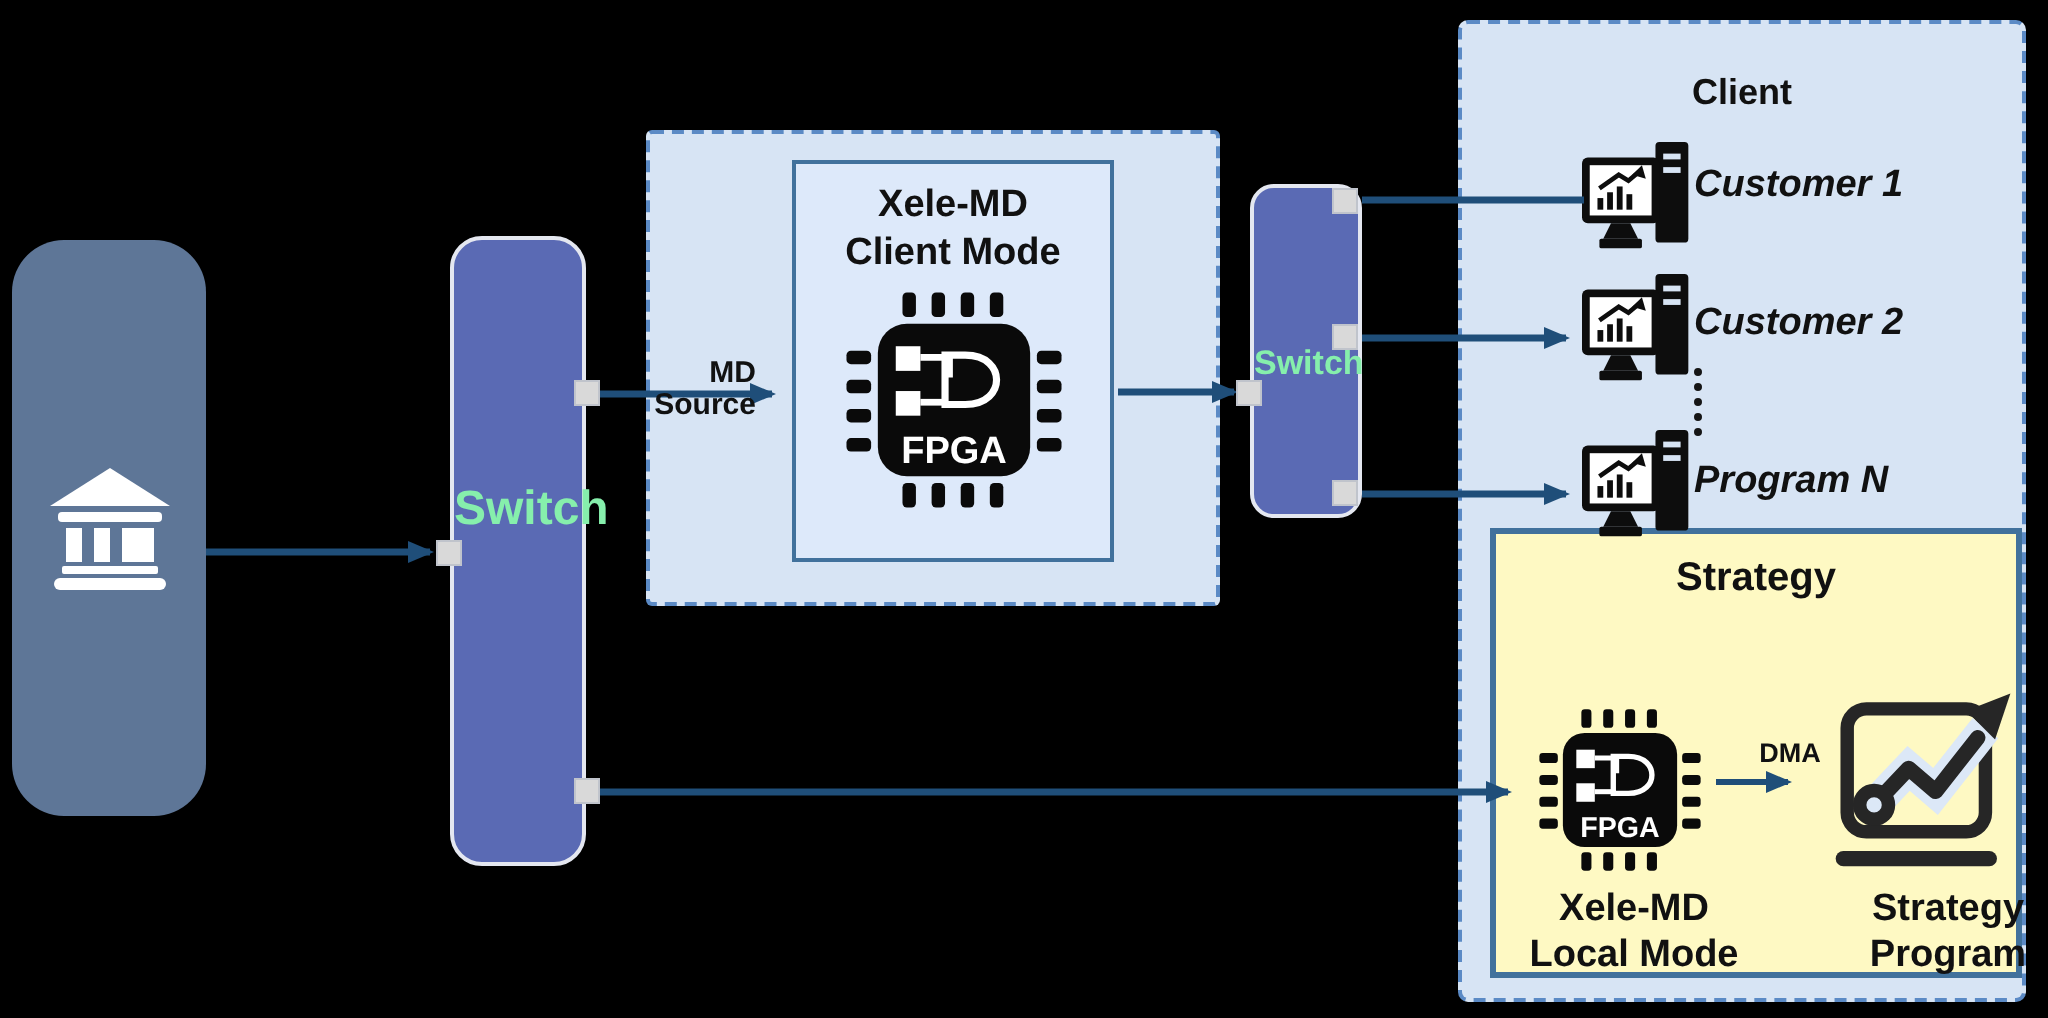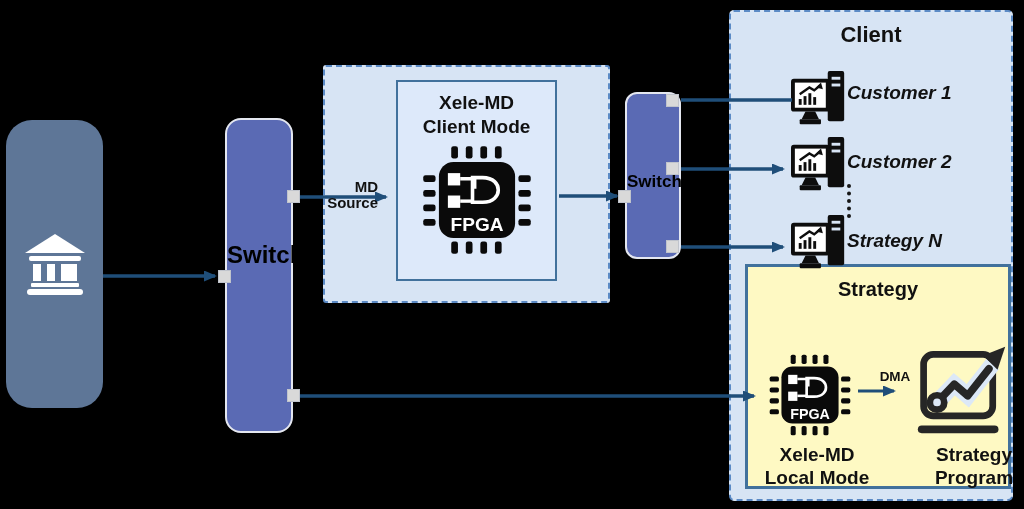--- a/index.html
+++ b/index.html
@@ -5,34 +5,34 @@
   html,body{margin:0;padding:0;background:#000;}
   .canvas{position:relative;width:1024px;height:509px;background:#000;overflow:hidden;
           font-family:"Liberation Sans",sans-serif;}
   .abs{position:absolute;}
   
   .bank{left:6px;top:120px;width:97px;height:288px;background:#5e7697;border-radius:26px;
         display:flex;align-items:center;justify-content:center;z-index:1;}
   .switch{background:#5a6ab4;border:2px solid #e4e7f0;box-sizing:border-box;z-index:2;}
   .switch1{left:225px;top:118px;width:68px;height:315px;border-radius:16px;}
   .switch2{left:625px;top:92px;width:56px;height:167px;border-radius:12px;}
-  .switch-label{position:absolute;width:100%;text-align:center;color:#000000;font-weight:700;}
+  .switch-label{position:absolute;width:100%;text-align:center;color:#86efac;font-weight:700;}
   .switch1 .switch-label{top:121px;font-size:24px;}
   .switch2 .switch-label{top:78px;font-size:17px;}
   .panel{background:#d7e4f4;border:2px dashed #5b8ac5;box-sizing:border-box;z-index:1;}
   .share-outer{left:323px;top:65px;width:287px;height:238px;border-radius:3px;}
   .share-inner{left:396px;top:80px;width:161px;height:201px;background:#dde9fa;
                border:2px solid #41719c;box-sizing:border-box;z-index:2;}
   .client-box{left:729px;top:10px;width:284px;height:491px;border-radius:5px;}
   .strategy-box{left:14px;top:252px;width:266px;height:225px;background:#fef9c3;
                 border:3px solid #41719c;box-sizing:border-box;}
   
   .title{color:#111;font-weight:700;text-align:center;}
   .share-title{padding-top:9px;font-size:19px;line-height:24px;}
-  .client-title{margin-top:10px;font-size:22px;}
+  .client-title{margin-top:24px;font-size:18px;}
   .strategy-title{padding-top:10px;font-size:20px;line-height:25px;}
   .cust-label{position:absolute;left:116px;color:#111;font-weight:700;font-size:19px;z-index:7;font-style:italic;}
   .md-label{left:316px;top:179px;width:62px;text-align:right;color:#111;font-weight:700;
             font-size:15px;line-height:16px;z-index:7;}
   .dma-label{position:absolute;left:124px;top:102px;width:46px;text-align:center;color:#111;
              font-weight:700;font-size:13.5px;z-index:7;}
   .caption{position:absolute;color:#111;font-weight:700;font-size:19px;line-height:23px;
            text-align:center;z-index:7;}
   
   .wires{position:absolute;left:0;top:0;z-index:5;pointer-events:none;}
@@ -158,21 +158,21 @@
       <rect x="4" y="13" width="32" height="26" fill="#ffffff"></rect>
       <rect x="8" y="30" width="3" height="6" fill="#0d0d0d"></rect>
         <rect x="13" y="27" width="3" height="9" fill="#0d0d0d"></rect>
       <rect x="18" y="24" width="3" height="12" fill="#0d0d0d"></rect>
         <rect x="23" y="28" width="3" height="8" fill="#0d0d0d"></rect>
       <path d="M9,25 L19,18 L24,21 L30,16" stroke="#0d0d0d" stroke-width="2.4" fill="none"></path>
       <polygon points="31,13 33,20 26,18" fill="#0d0d0d"></polygon>
       <polygon points="15,43 25,43 29,51 11,51" fill="#0d0d0d"></polygon>
       <rect x="9" y="51" width="22" height="5" rx="1" fill="#0d0d0d"></rect>
     </svg>
-    <div class="cust-label" style="top:218px">Strategy N</div>
+    <div class="cust-label" style="top:218px">Program N</div>
 
     <div class="abs strategy-box">
       <div class="title strategy-title">
         <div>Strategy</div>
       </div>
 
       <svg class="abs icon" style="left:20px;top:86px" width="84" height="84" viewBox="0 0 100 100">
         <g fill="#0a0a0a">
           <rect x="27" y="2" width="6" height="11" rx="2"></rect>
             <rect x="40" y="2" width="6" height="11" rx="2"></rect>

